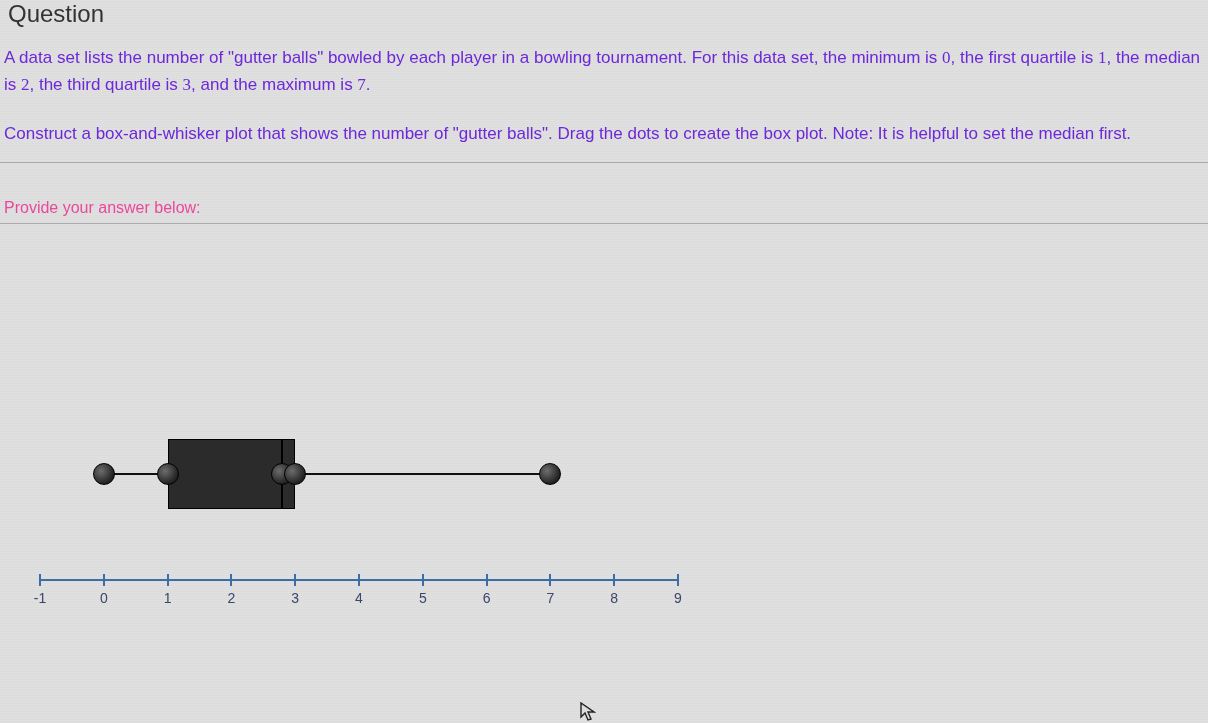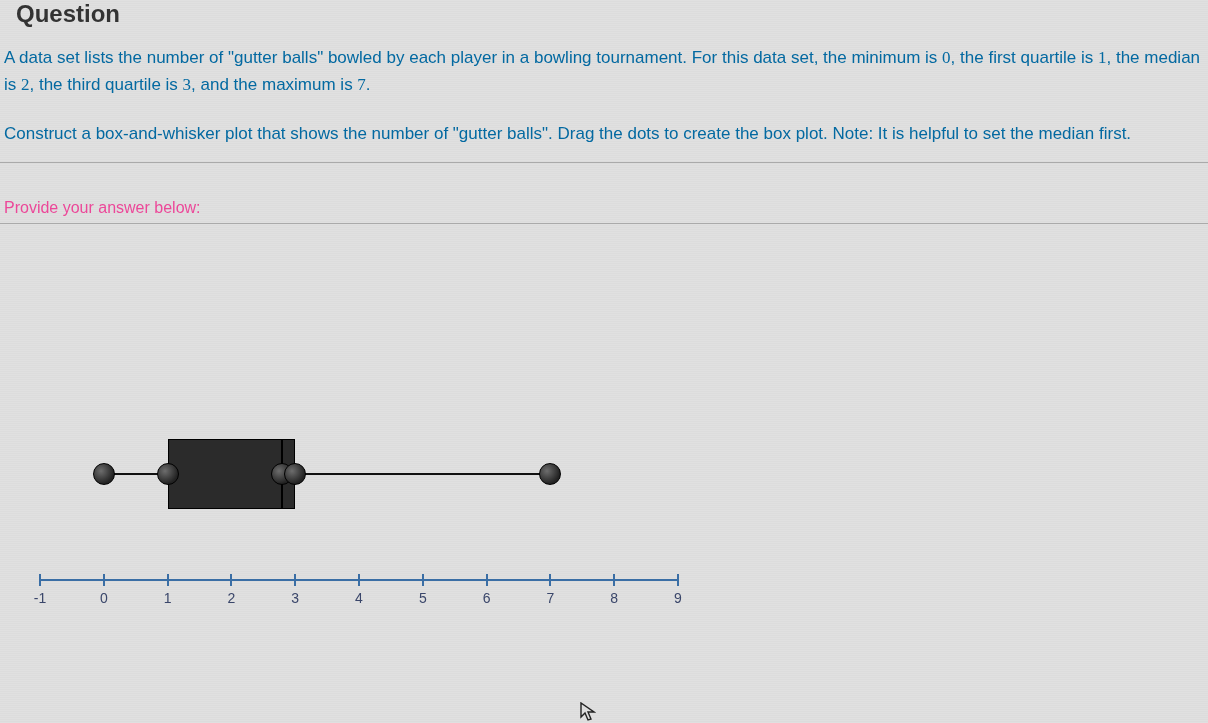--- a/index.html
+++ b/index.html
@@ -7,28 +7,28 @@
     font-family: Arial, Helvetica, sans-serif;
     background: repeating-linear-gradient(0deg, #e0e0e0, #e0e0e0 1px, #dcdcdc 1px, #dcdcdc 2px),
                 repeating-linear-gradient(90deg, rgba(200,200,200,0.15), rgba(200,200,200,0.15) 1px, transparent 1px, transparent 2px);
     width: 1208px;
     height: 723px;
     overflow: hidden;
     color: #333;
   }
   .question-title {
     font-size: 24px;
-    font-weight: bold;
+    font-weight: normal;
     color: #333;
-    padding: 0 4px 8px 16px;
+    padding: 0 4px 8px 8px;
   }
   .problem-text {
     font-size: 17px;
     line-height: 1.6;
-    color: #0369a1;
+    color: #6d28d9;
     padding: 8px 4px 14px 4px;
   }
   .provide-answer {
     font-size: 16px;
     color: #ec4899;
     padding: 6px 4px 6px 4px;
   }
   .hr-line {
     border: none;
     border-top: 1px solid #aaa;

